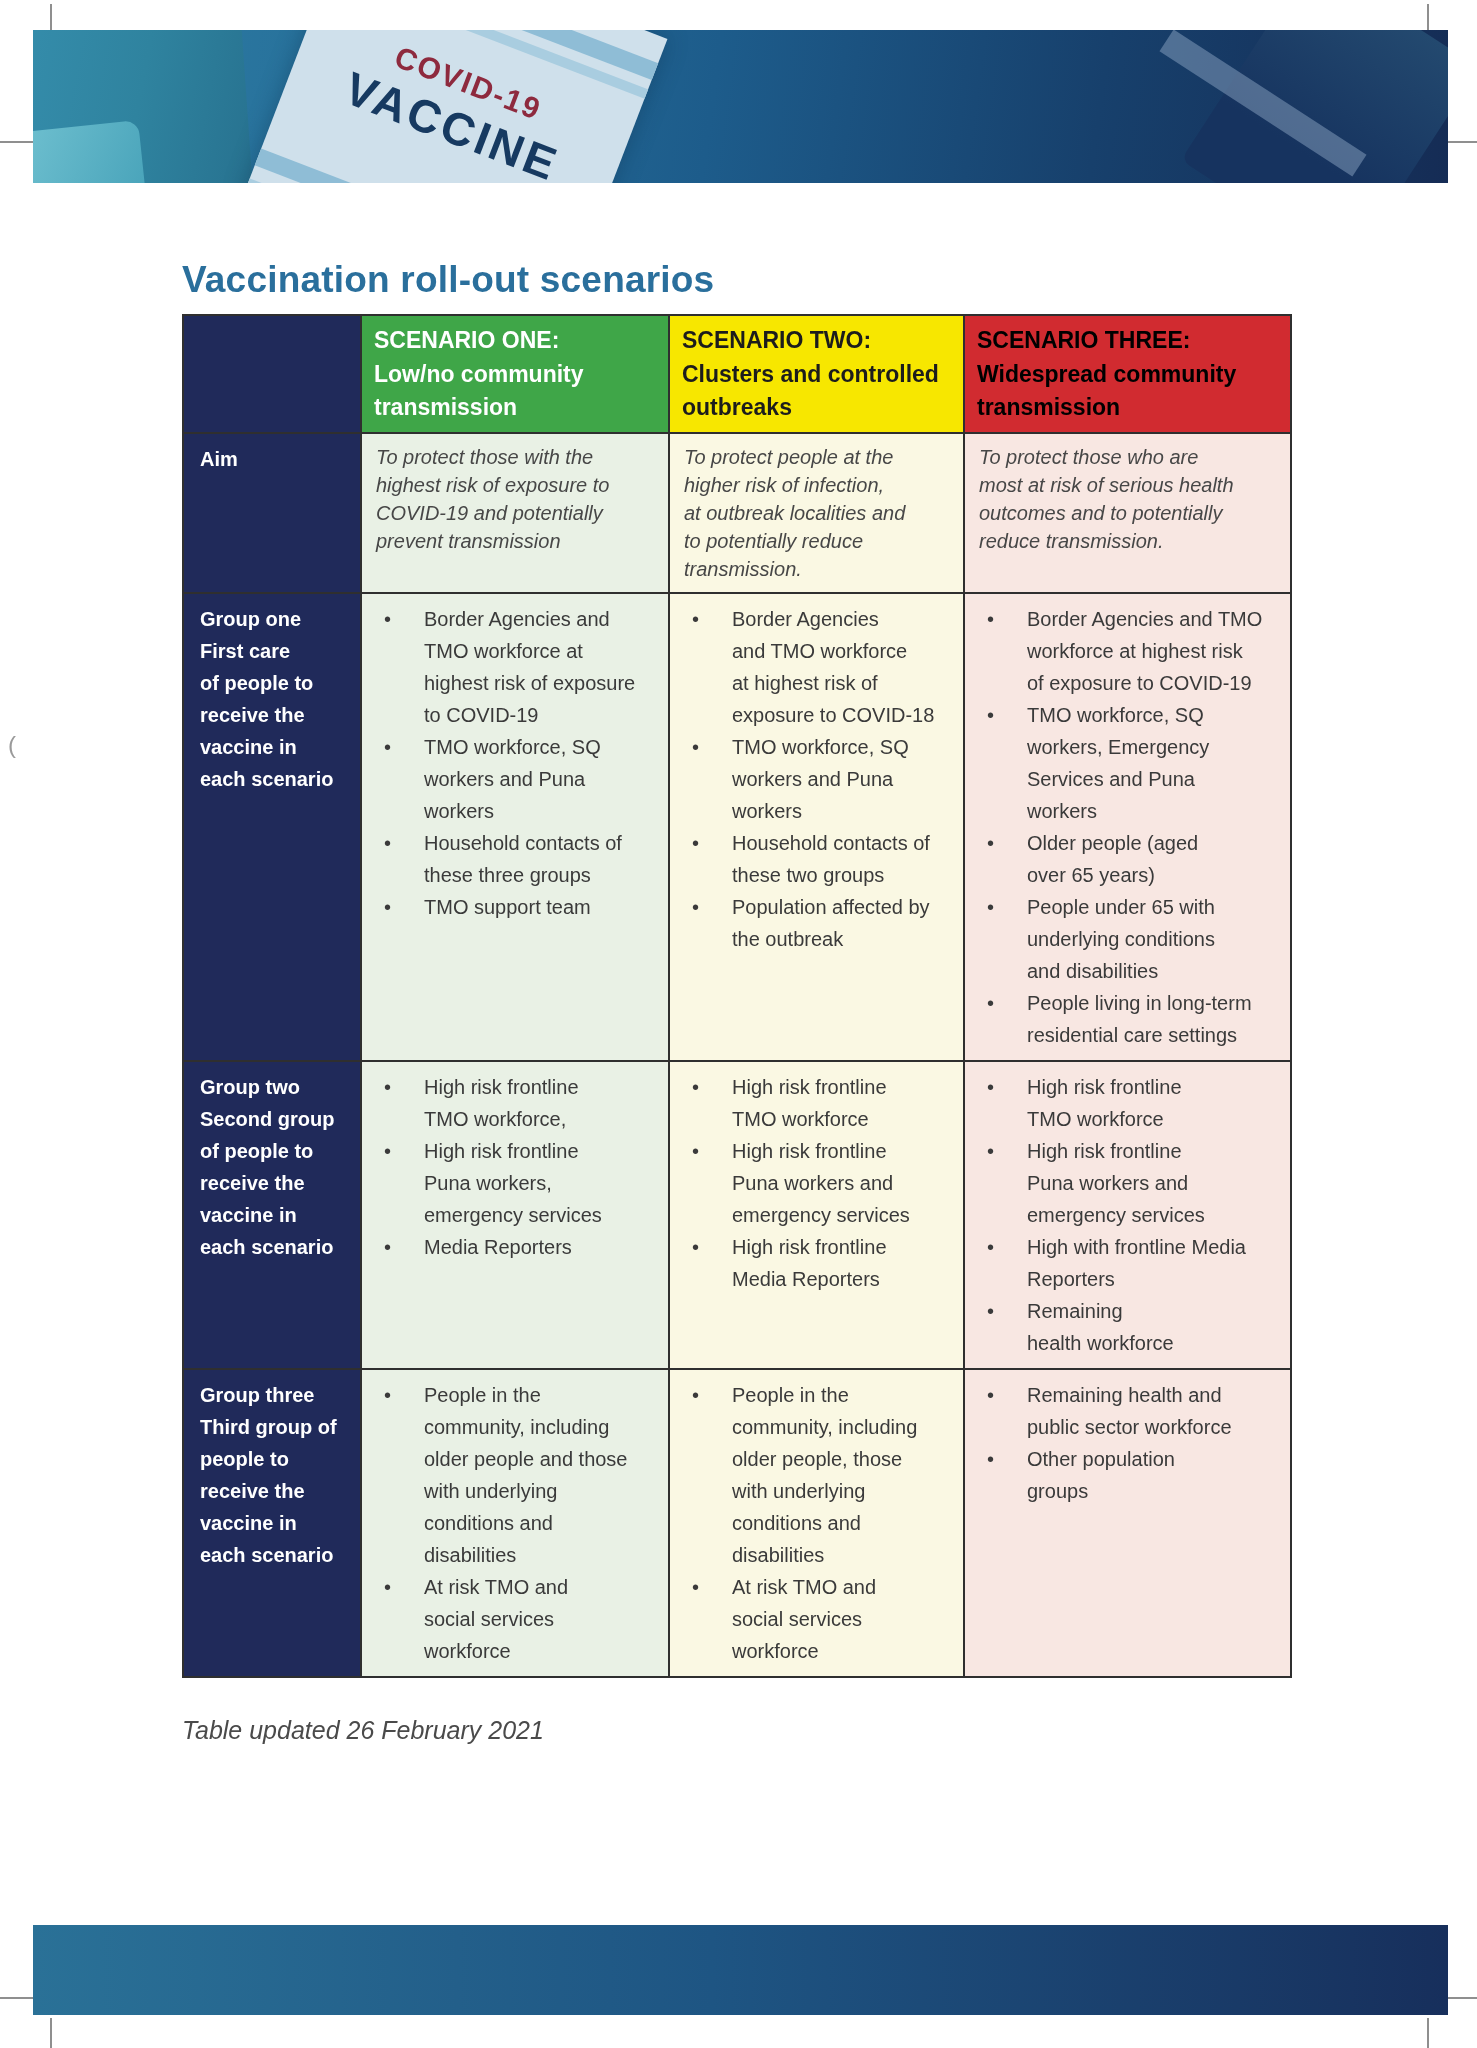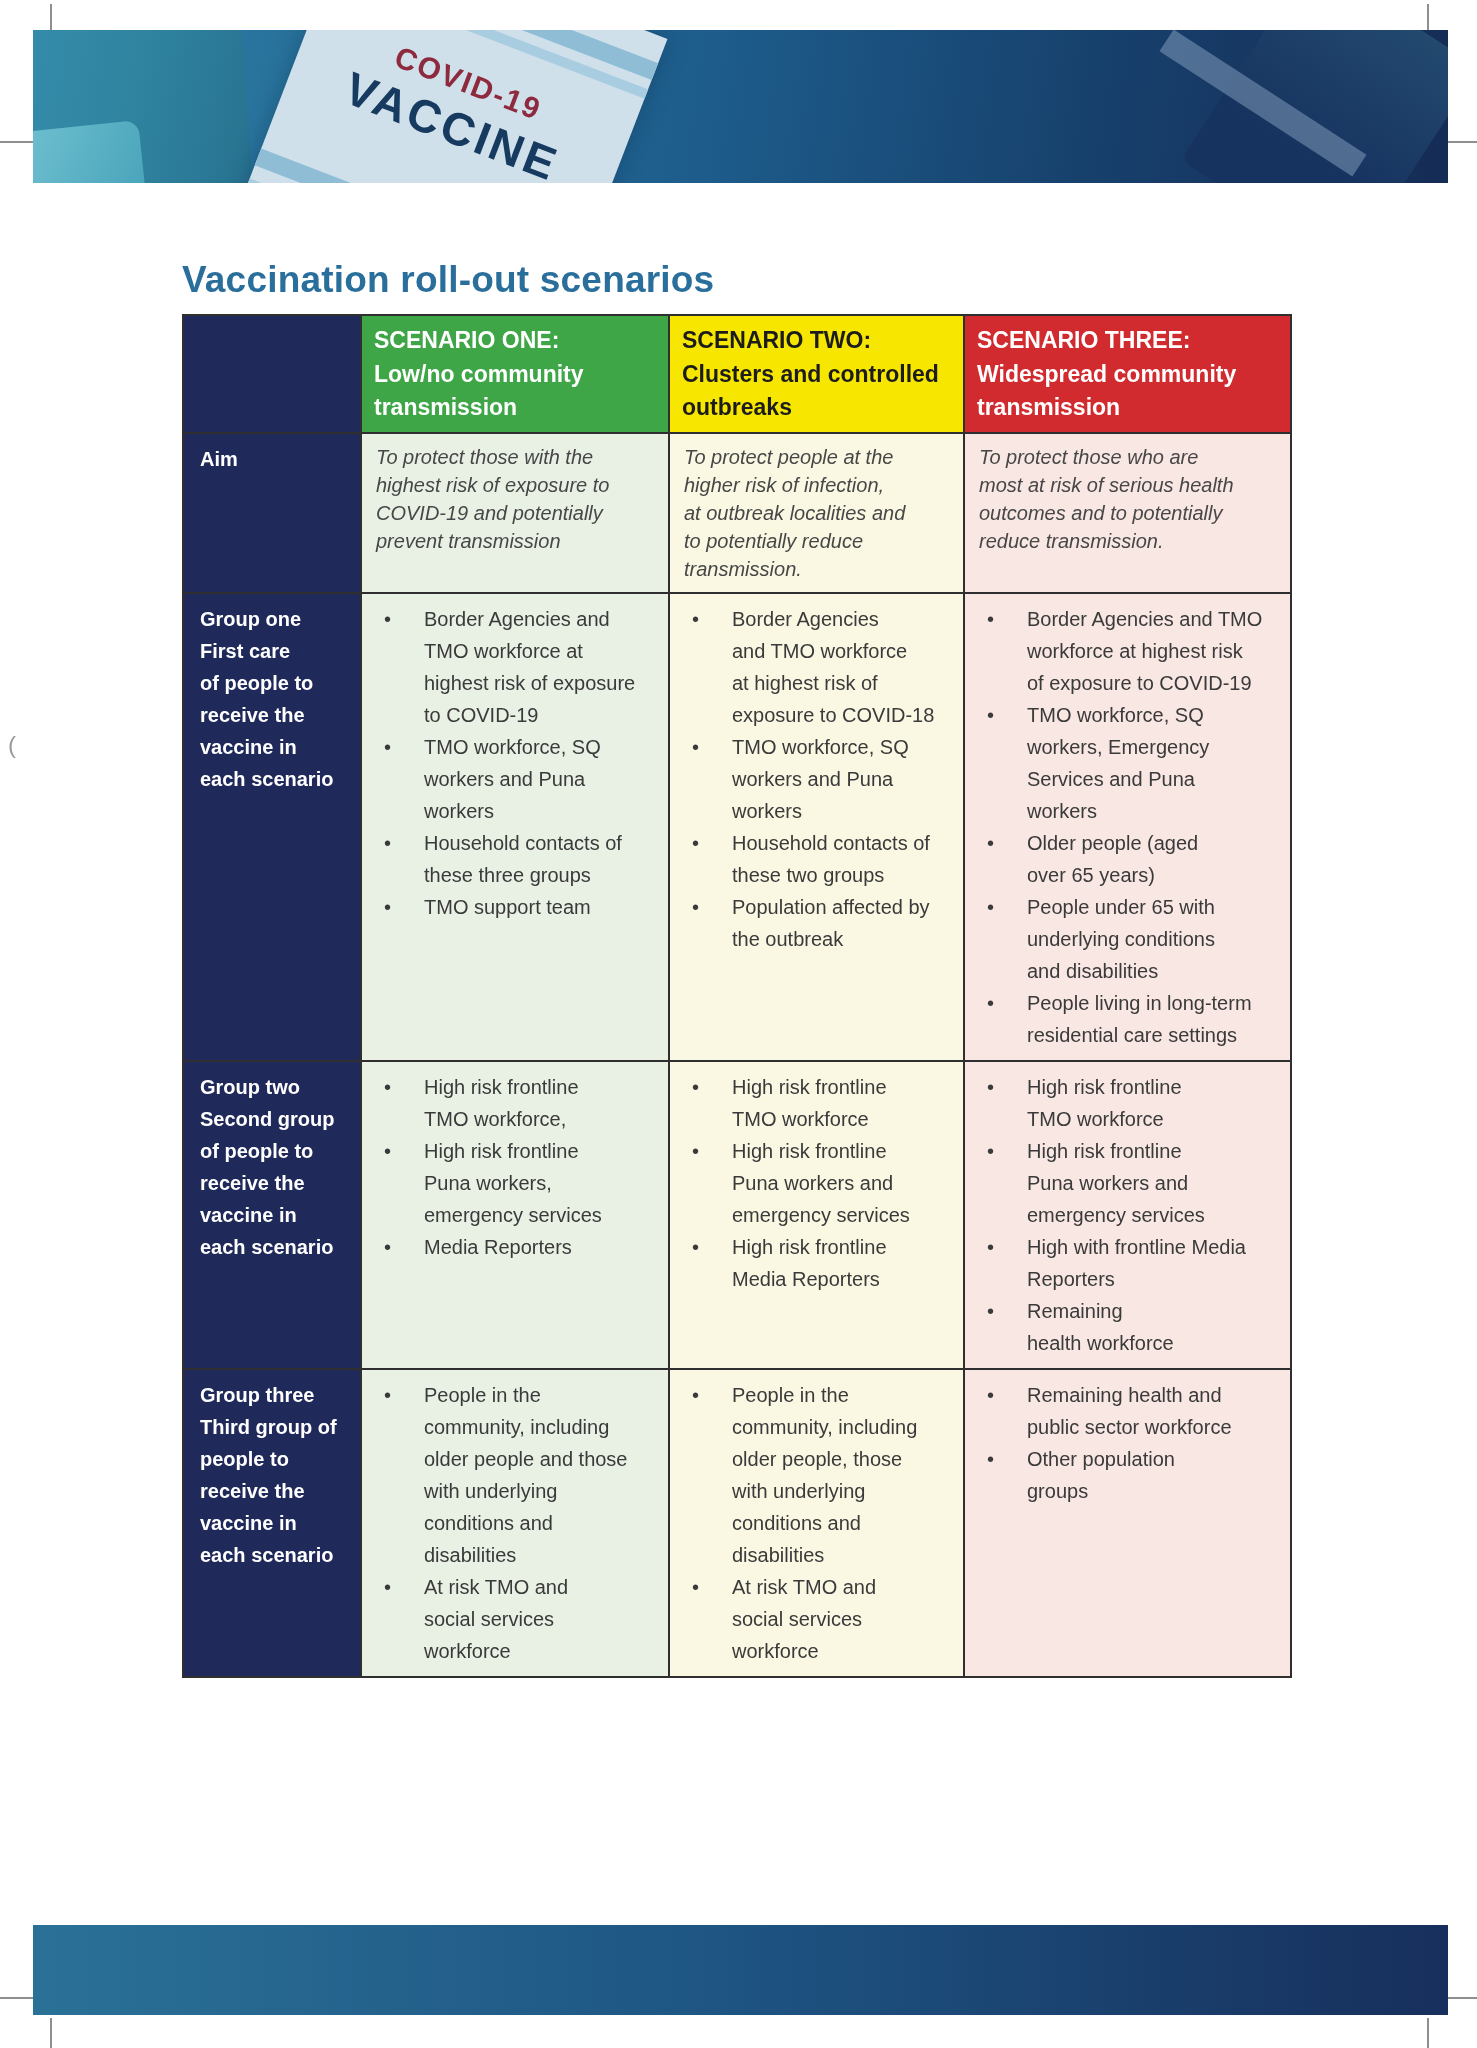--- a/index.html
+++ b/index.html
@@ -49,21 +49,21 @@
   h1.title{margin:0 0 12px 0;font-size:37px;line-height:44px;font-weight:600;
            color:#2a6f9c;letter-spacing:.2px;}
   .intro{margin:0 0 58px 0;font-size:26px;line-height:38px;color:#3d3d3d;white-space:pre-line;}
 
   table.scenarios{border-collapse:collapse;width:1108px;table-layout:fixed;border-radius:12px;}
   table.scenarios th,table.scenarios td{border:2px solid #2f2f2f;vertical-align:top;text-align:left;}
   .navy{background:#202a5a;color:#ffffff;}
   .sc-cell{padding:6px 10px 8px 12px;}
   .head-green{background:#3fa648;color:#ffffff;}
   .head-yellow{background:#f7e700;color:#1c1c1c;}
-  .head-red{background:#d12b30;color:#ffffff;}
+  .head-red{background:#d12b30;color:#000000;}
   .sc-head{font-weight:bold;font-size:23px;line-height:36px;}
   .sc-sub{font-weight:bold;font-size:23px;line-height:33px;white-space:pre-line;}
   .label-cell{font-weight:bold;font-size:20px;line-height:32px;white-space:pre-line;
               padding:9px 8px 8px 16px;}
   .aim-cell{font-style:italic;font-size:20px;line-height:28px;color:#474747;
             padding:9px 8px 9px 14px;white-space:pre-line;}
   .bullet-cell{padding:9px 6px 9px 12px;font-size:20px;line-height:32px;color:#3a3a3a;}
   .bullet{display:flex;}
   .dot{flex:0 0 40px;padding-left:10px;}
   .btext{flex:1;white-space:pre-line;}
@@ -352,16 +352,17 @@
               <div class="bullet">
                 <span class="dot">•</span>
                 <span class="btext">Other population
 groups</span>
               </div>
             </td>
           </tr>
         </tbody>
     </table>
 
+    <p class="footnote">Table updated 26 February 2021</p>
   </div>
 
   <div class="bottom-banner"></div>
 </div>
 
 </body></html>

